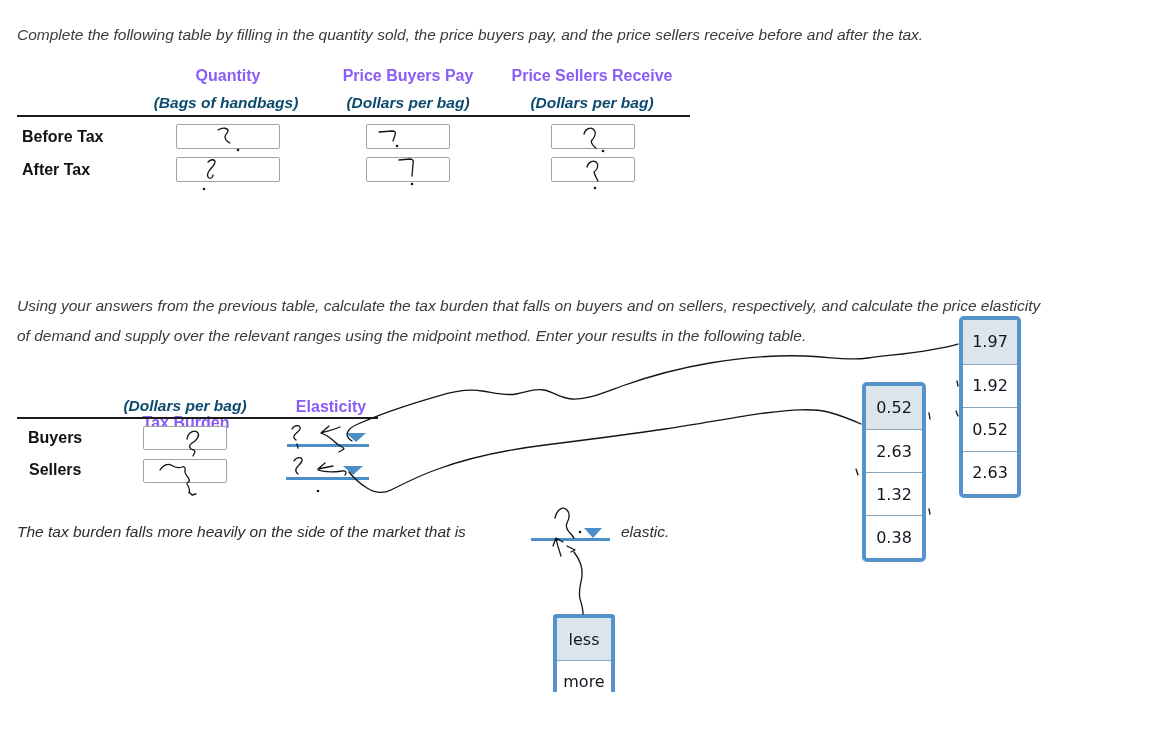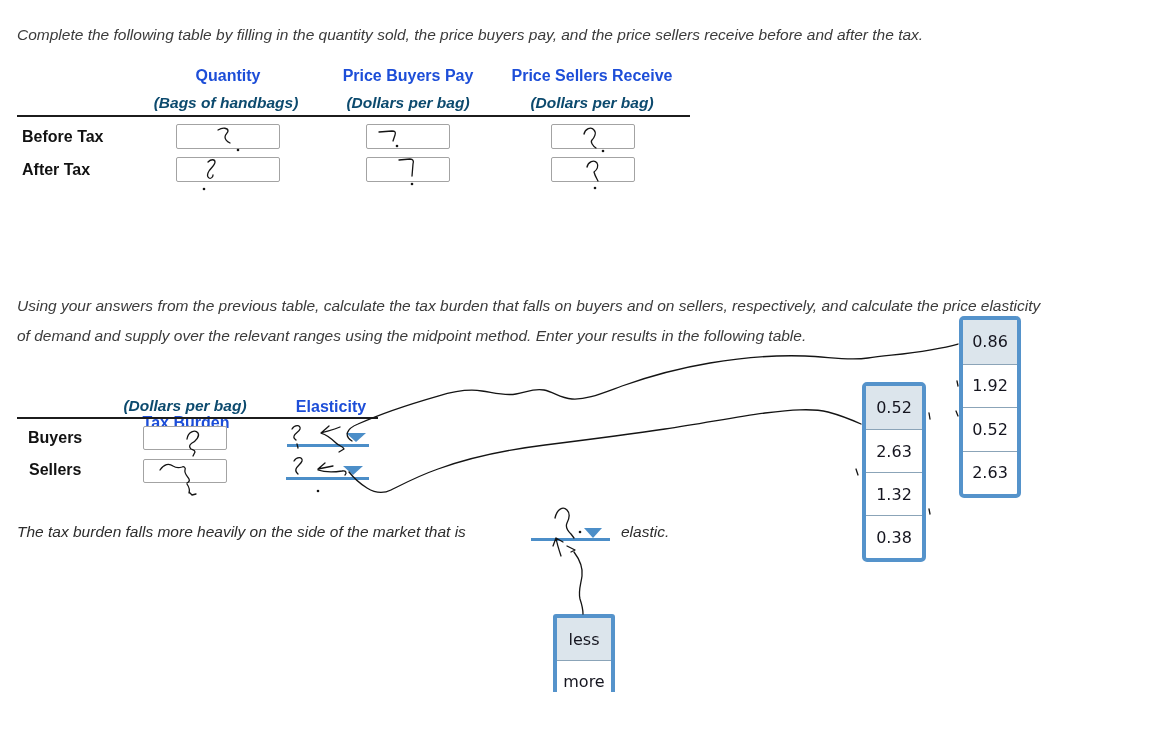--- a/index.html
+++ b/index.html
@@ -3,21 +3,21 @@
 <meta charset="utf-8">
 <style>
   html,body { margin:0; padding:0; background:#fff; }
   .canvas {
     position:relative; width:1175px; height:692px; background:#ffffff;
     font-family:"Liberation Sans","DejaVu Sans",sans-serif; color:#222;
     overflow:hidden;
   }
   .abs { position:absolute; }
   .note { font-style:italic; color:#3b3b3b; font-size:15.5px; white-space:nowrap; }
-  .hdr { font-weight:bold; font-size:16px; color:#1d4ed8; white-space:nowrap; text-align:center; }
+  .hdr { font-weight:bold; font-size:16px; color:#8b5cf6; white-space:nowrap; text-align:center; }
   .unit { font-weight:bold; font-style:italic; font-size:15.5px; color:#0c4a6e; white-space:nowrap; text-align:center; }
   .rule { background:#1c1c1c; height:2px; }
   .rowlabel { font-weight:bold; font-size:16px; color:#121212; white-space:nowrap; }
   .inputbox { background:#fff; border:1px solid #a3a3a3; border-radius:2px; box-sizing:border-box; }
   .dd-underline { background:#4c8ec8; height:3px; }
   .dd-arrow { width:0; height:0; border-left:10px solid transparent; border-right:10px solid transparent; border-top:9px solid #4c8ec8; }
   .dd-arrow.small { border-left-width:9px; border-right-width:9px; border-top-width:10px; }
   .popup {
     background:#fff; border:4px solid #5593cb; border-radius:5px;
     display:grid; box-sizing:border-box; z-index:2;
@@ -82,21 +82,21 @@
   </div>
 
   <div class="abs sentence" style="left:17px; top:523px;">The tax burden falls more heavily on the side of the market that is</div>
   <div class="abs" style="left:531px; top:526px; width:79px; height:16px;">
     <div class="dd-arrow small abs" style="left:53px; top:2px;"></div>
     <div class="dd-underline abs" style="left:0px; top:12px; width:79px;"></div>
   </div>
   <div class="abs sentence" style="left:621px; top:523px;">elastic.</div>
 
   <div class="abs popup" style="left:959px; top:316px; width:62px; height:182px; grid-template-rows:repeat(4,1fr);">
-    <div class="popup-item selected">0.86</div>
+    <div class="popup-item selected">1.97</div>
     <div class="popup-item">1.92</div>
     <div class="popup-item">0.52</div>
     <div class="popup-item">2.63</div>
   </div>
 
   <div class="abs popup" style="left:862px; top:382px; width:64px; height:180px; grid-template-rows:repeat(4,1fr);">
     <div class="popup-item selected">0.52</div>
     <div class="popup-item">2.63</div>
     <div class="popup-item">1.32</div>
     <div class="popup-item">0.38</div>

